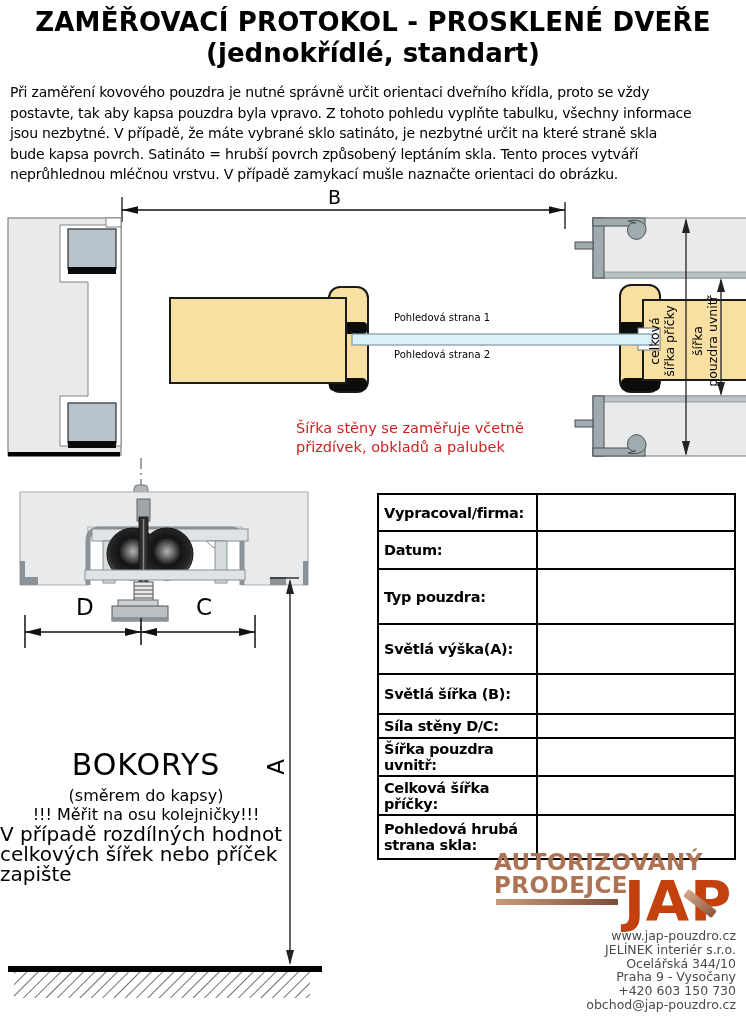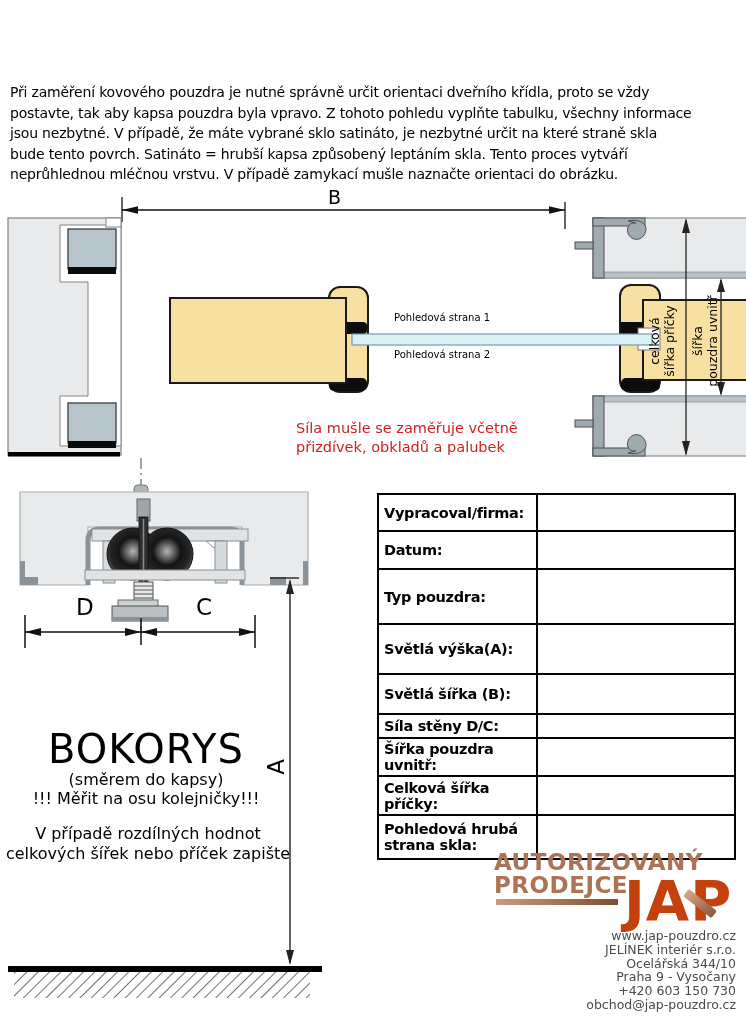--- a/index.html
+++ b/index.html
@@ -29,24 +29,24 @@
   .svg-top{position:absolute;left:0;top:195px;}
   .svg-side{position:absolute;left:0;top:455px;}
 
   .lbl-d{left:76px;top:599px;font-size:23px;}
   .lbl-c{left:196px;top:599px;font-size:23px;}
   .lbl-a{position:absolute;left:276px;top:767px;font-size:23px;
          transform:translate(-50%,-50%) rotate(-90deg);}
 
   
   .bok{position:absolute;left:10px;top:731px;width:272px;text-align:center;}
-  .bok .h{font-size:40px;line-height:36px;letter-spacing:1px;}
+  .bok .h{font-size:30px;line-height:36px;letter-spacing:1px;margin-top:16px;}
   .bok .s1{font-size:16px;line-height:19px;margin-top:3px;}
   .bok .s2{font-size:16px;line-height:19px;}
-  .bok-note{position:absolute;left:0px;top:824px;width:296px;text-align:center;font-size:16px;line-height:20px;}
+  .bok-note{position:absolute;left:0px;top:824px;width:296px;font-size:20px;line-height:20px;}
 
   
   .formtable{position:absolute;left:377px;top:493px;border-collapse:collapse;table-layout:fixed;}
   .formtable td{border:2.5px solid #000;vertical-align:middle;background:#fff;}
   .flabel{width:150px;font-weight:bold;font-size:14.5px;letter-spacing:-0.3px;line-height:16px;padding:2px 2px 2px 5px;}
   .fvalue{width:194px;}
 
   
   .badge{position:absolute;left:494px;font-weight:bold;font-size:23px;line-height:23px;
          letter-spacing:0.5px;color:#ac7354;}
@@ -58,26 +58,30 @@
        letter-spacing:1px;color:#c2410c;}
   .swoosh{position:absolute;left:682px;top:899px;width:36px;height:9px;border-radius:2px;
           background:linear-gradient(100deg,#d8a788,#8a563c);transform:rotate(38deg);}
   .contact{position:absolute;right:10px;top:929px;text-align:right;font-size:12.5px;line-height:13.8px;color:#4a4a4a;}
 </style>
 </head>
 <body>
 
 <div class="page">
 
+  <div class="title">
+    <div class="l1">ZAMĚŘOVACÍ PROTOKOL - PROSKLENÉ DVEŘE</div>
+    <div class="l2">(jednokřídlé, standart)</div>
+  </div>
 
   <div class="intro">
     <div>Při zaměření kovového pouzdra je nutné správně určit orientaci dveřního křídla, proto se vždy</div>
     <div>postavte, tak aby kapsa pouzdra byla vpravo. Z tohoto pohledu vyplňte tabulku, všechny informace</div>
     <div>jsou nezbytné. V případě, že máte vybrané sklo satináto, je nezbytné určit na které straně skla</div>
-    <div>bude tento povrch. Satináto = hrubší kapsa způsobený leptáním skla. Tento proces vytváří</div>
+    <div>bude kapsa povrch. Satináto = hrubší povrch způsobený leptáním skla. Tento proces vytváří</div>
     <div>neprůhlednou mléčnou vrstvu. V případě zamykací mušle naznačte orientaci do obrázku.</div>
   </div>
 
   <svg class="svg-top" width="746" height="290" viewBox="0 0 746 290">
 
     <g stroke="#111" stroke-width="1.3">
       <line x1="122" y1="2" x2="122" y2="27"></line>
       <line x1="565" y1="7" x2="565" y2="34"></line>
       <line x1="122" y1="15" x2="565" y2="15"></line>
       <polygon points="122,15 138,11.2 138,18.8" fill="#111" stroke="none"></polygon>
@@ -142,21 +146,21 @@
       <line x1="721" y1="85" x2="721" y2="199"></line>
       <polygon points="721,83 717,97 725,97" fill="#222" stroke="none"></polygon>
       <polygon points="721,201 717,187 725,187" fill="#222" stroke="none"></polygon>
     </g>
   </svg>
 
   <span class="lbl lbl-b">B</span>
   <span class="lbl lbl-ps1">Pohledová strana 1</span>
   <span class="lbl lbl-ps2">Pohledová strana 2</span>
   <div class="red-note">
-    <div>Síla mušle se zaměřuje včetně</div>
+    <div>Šířka stěny se zaměřuje včetně</div>
     <div>přizdívek, obkladů a palubek</div>
   </div>
   <span class="vlabel vl-total">celková
 šířka příčky</span>
   <span class="vlabel vl-inner">šířka
 pouzdra uvnitř</span>
 
   <svg class="svg-side" width="340" height="560" viewBox="0 0 340 560">
     <defs>
       <radialGradient id="wheel" cx="50%" cy="45%" r="60%">

